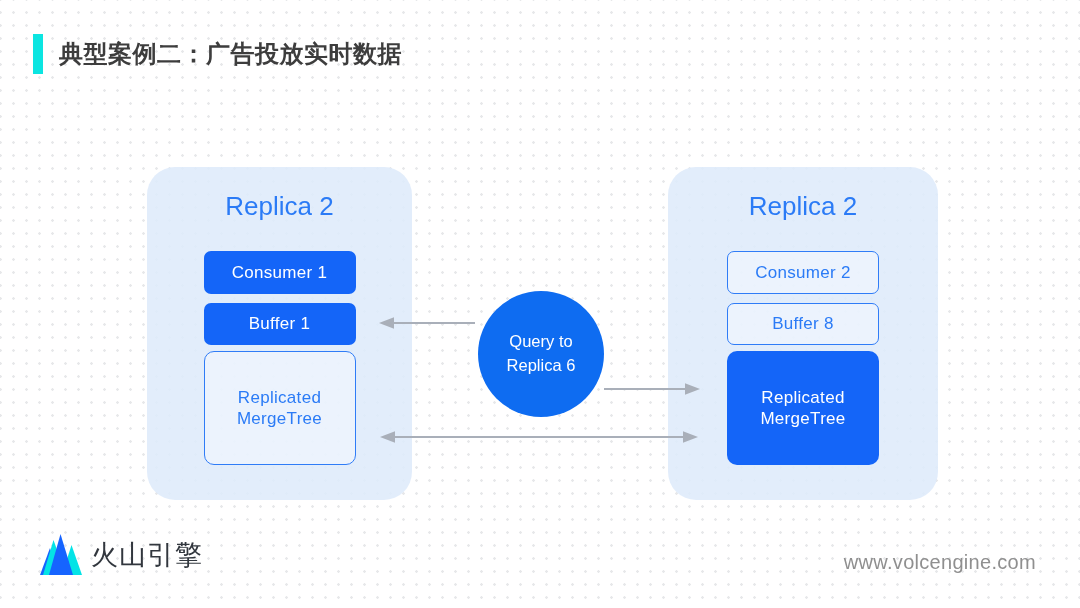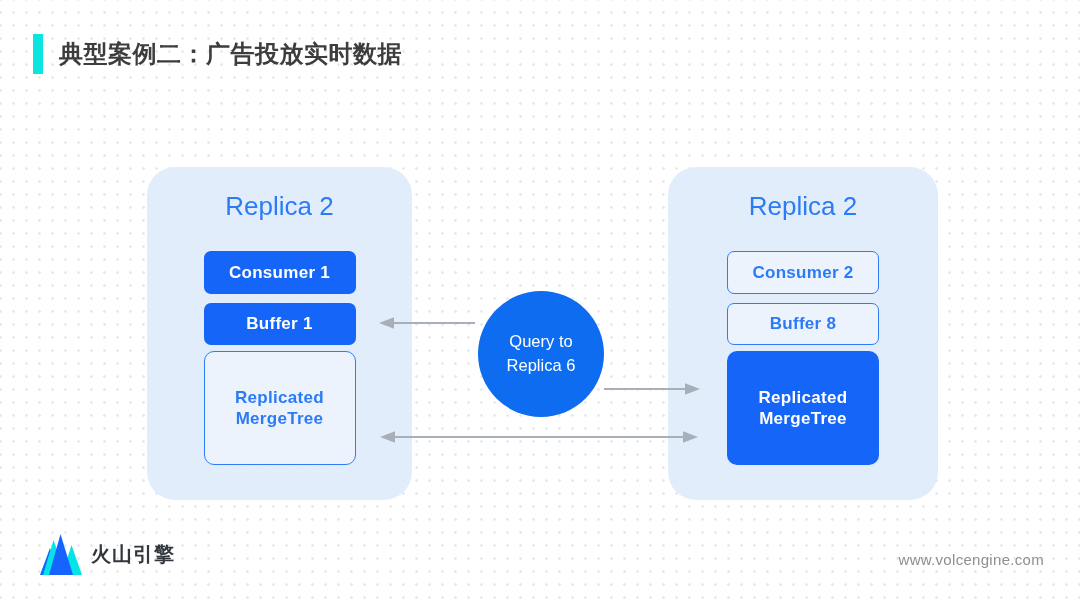--- a/index.html
+++ b/index.html
@@ -55,21 +55,20 @@
     left: 50%;
     transform: translateX(-50%);
     display: flex;
     align-items: center;
     justify-content: center;
     text-align: center;
     font-size: 17px;
     letter-spacing: 0.3px;
     border-radius: 7px;
     line-height: 1.25;
-    font-weight: bold;
   }
   .node-solid {
     background: #1465f8;
     color: #ffffff;
   }
   .node-outline {
     background: rgba(248, 251, 255, 0.45);
     border: 1.5px solid #2f7cf7;
     color: #2b7bf6;
   }
@@ -104,29 +103,29 @@
 
   
   .footer-logo {
     position: absolute;
     left: 40px; top: 533px;
     display: flex;
     align-items: center;
   }
   .logo-icon { width: 42px; height: 43px; margin-right: 9px; }
   .brand-name {
-    font-size: 20px;
-    font-weight: bold;
+    font-size: 27px;
+    font-weight: normal;
     color: #32373e;
     letter-spacing: 1px;
   }
   .footer-url {
     position: absolute;
-    right: 36px; top: 551px;
-    font-size: 15px;
+    right: 44px; top: 551px;
+    font-size: 20px;
     color: #8f8f8f;
     letter-spacing: 0.3px;
   }
 </style>
 </head>
 <body>
 
 <div class="canvas">
 
   <div class="header">

